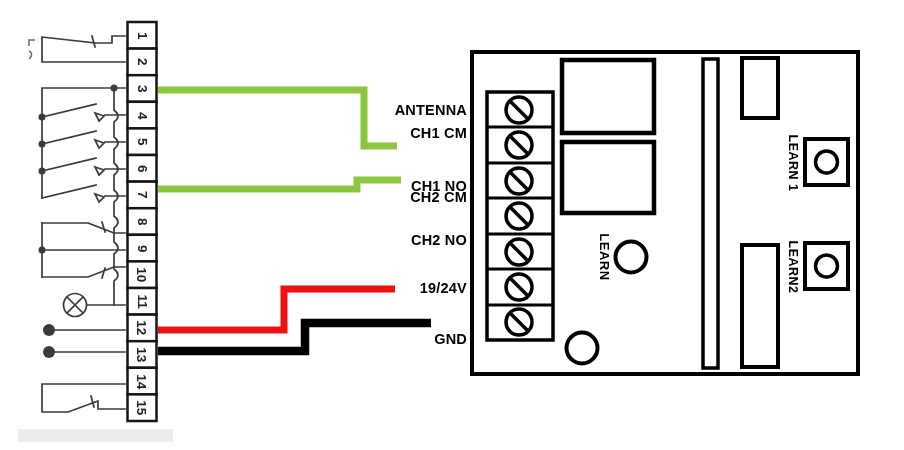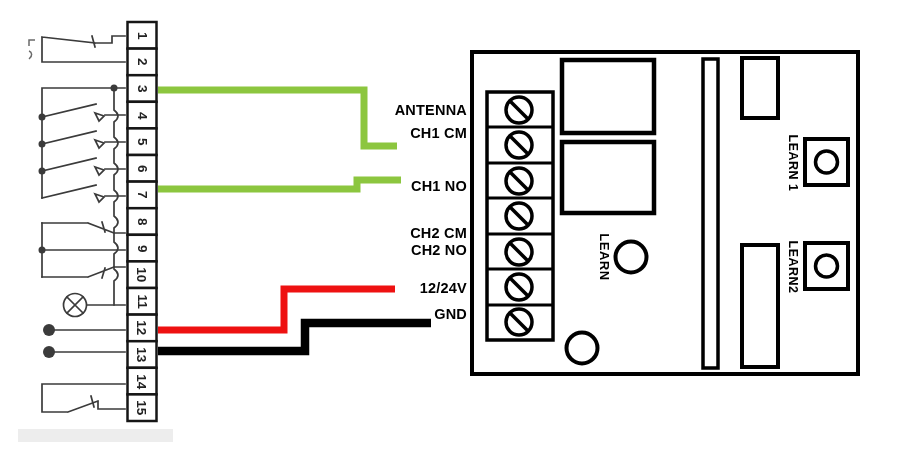--- a/index.html
+++ b/index.html
@@ -164,24 +164,24 @@
     <g stroke-width="4">
       <rect x="805" y="243" width="43" height="46"></rect>
       <circle cx="826.5" cy="266" r="11" stroke-width="3.5"></circle>
     </g>
   </g>
 </svg>
 
   <div class="wlabel" style="top:101px;">ANTENNA</div>
   <div class="wlabel" style="top:124px;">CH1 CM</div>
   <div class="wlabel" style="top:177px;">CH1 NO</div>
-  <div class="wlabel" style="top:224px;">CH2 CM</div>
-  <div class="wlabel" style="top:241px;">CH2 NO</div>
-  <div class="wlabel" style="top:279px;">12/24V</div>
-  <div class="wlabel" style="top:305px;">GND</div>
+  <div class="wlabel" style="top:188px;">CH2 CM</div>
+  <div class="wlabel" style="top:231px;">CH2 NO</div>
+  <div class="wlabel" style="top:279px;">19/24V</div>
+  <div class="wlabel" style="top:330px;">GND</div>
 
   <div class="vlabel learn-main" style="left:604px;top:257px;">LEARN</div>
   <div class="vlabel learn-side" style="left:793px;top:163px;">LEARN 1</div>
   <div class="vlabel learn-side" style="left:793px;top:267px;">LEARN2</div>
 
   <div id="terminal-numbers">
       <div class="tnum" style="top: 22px;">
         <span>1</span>
       </div>
       <div class="tnum" style="top: 48.6px;">

